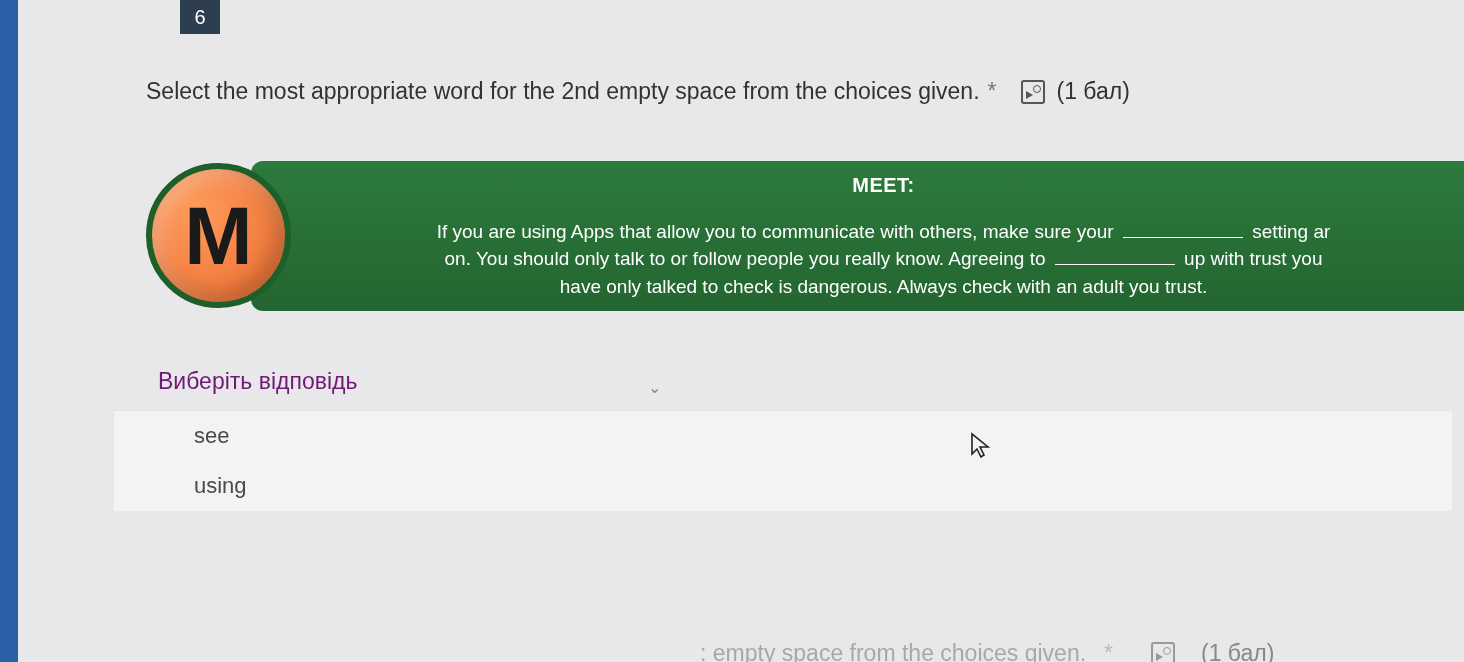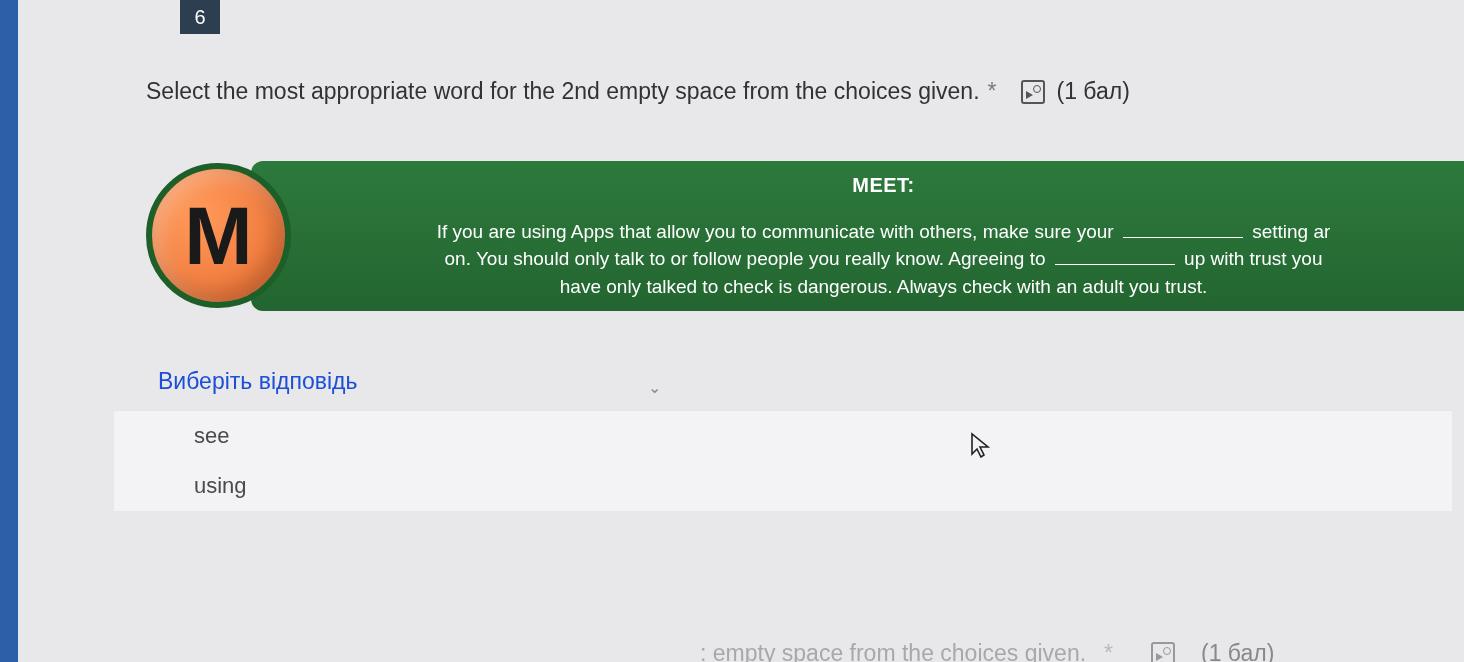--- a/index.html
+++ b/index.html
@@ -144,21 +144,21 @@
       border-bottom: 1.5px solid #fff;
       width: 120px;
       margin: 0 4px;
       vertical-align: baseline;
     }
     .dropdown-label {
       position: absolute;
       left: 158px;
       top: 368px;
       font-size: 23px;
-      color: #1d4ed8;
+      color: #701a75;
       display: flex;
       align-items: center;
       gap: 300px;
     }
     .dropdown-arrow {
       position: absolute;
       left: 648px;
       top: 378px;
       color: #888;
       font-size: 16px;

